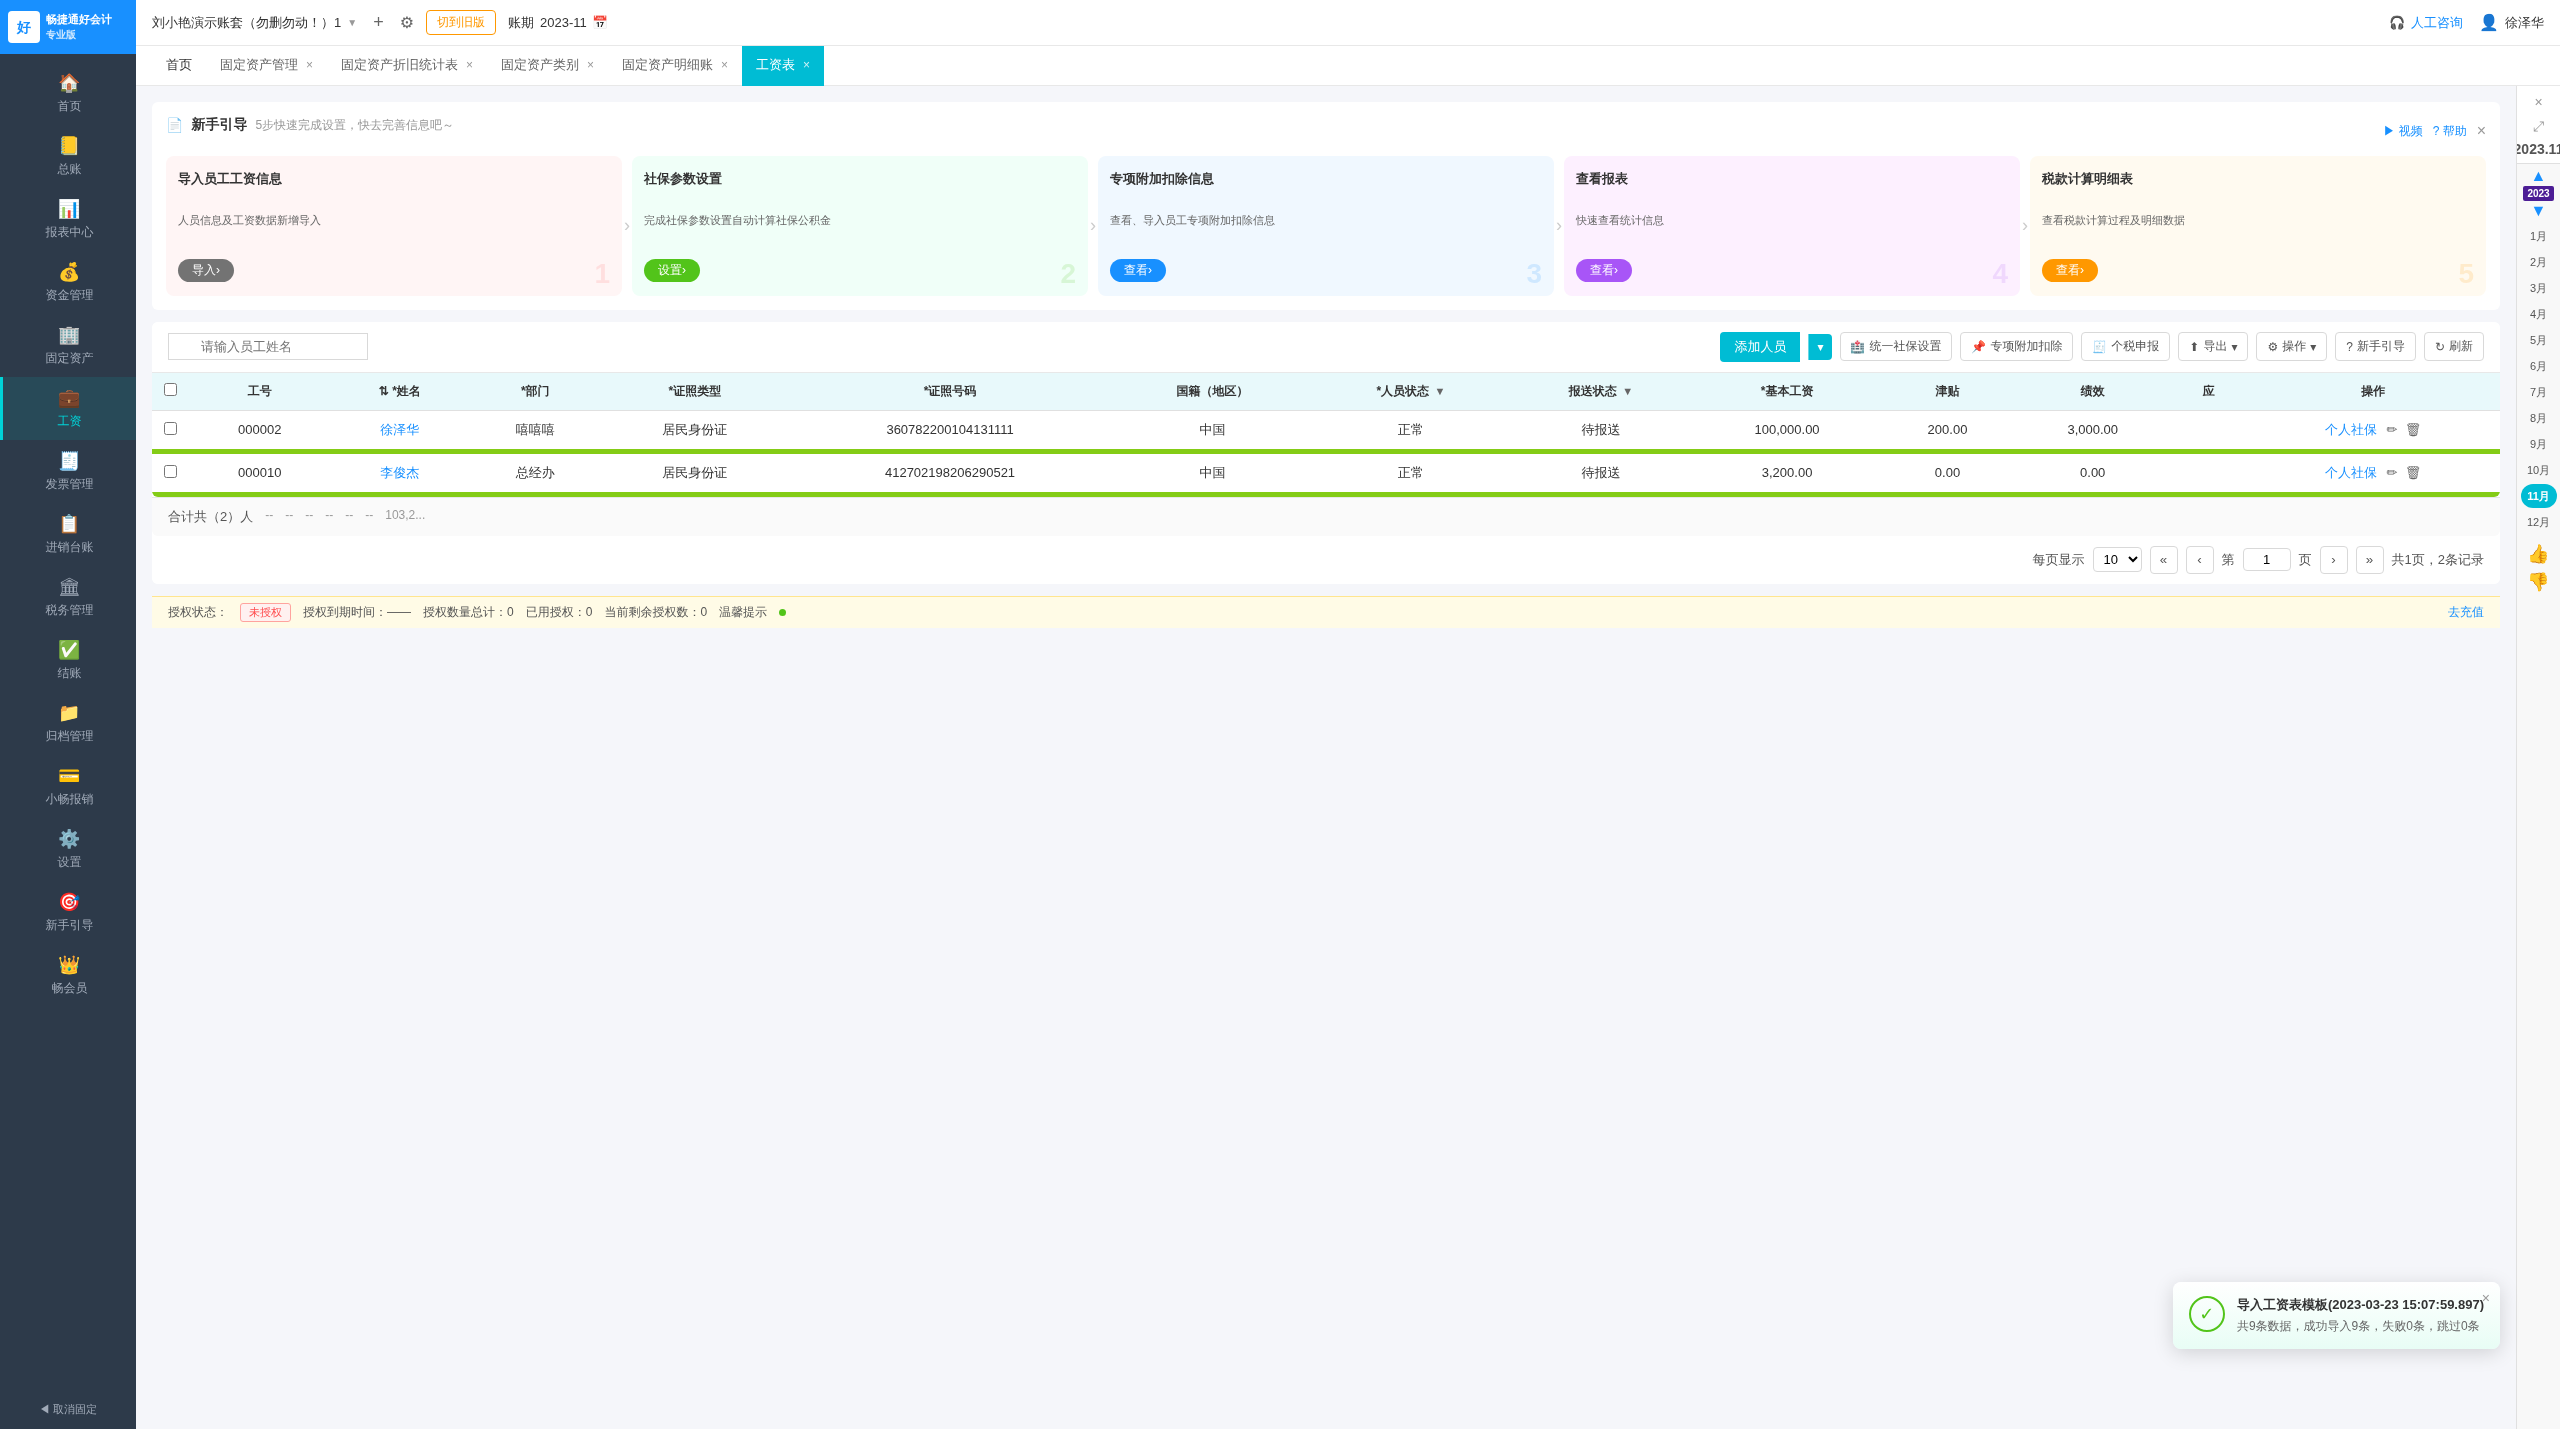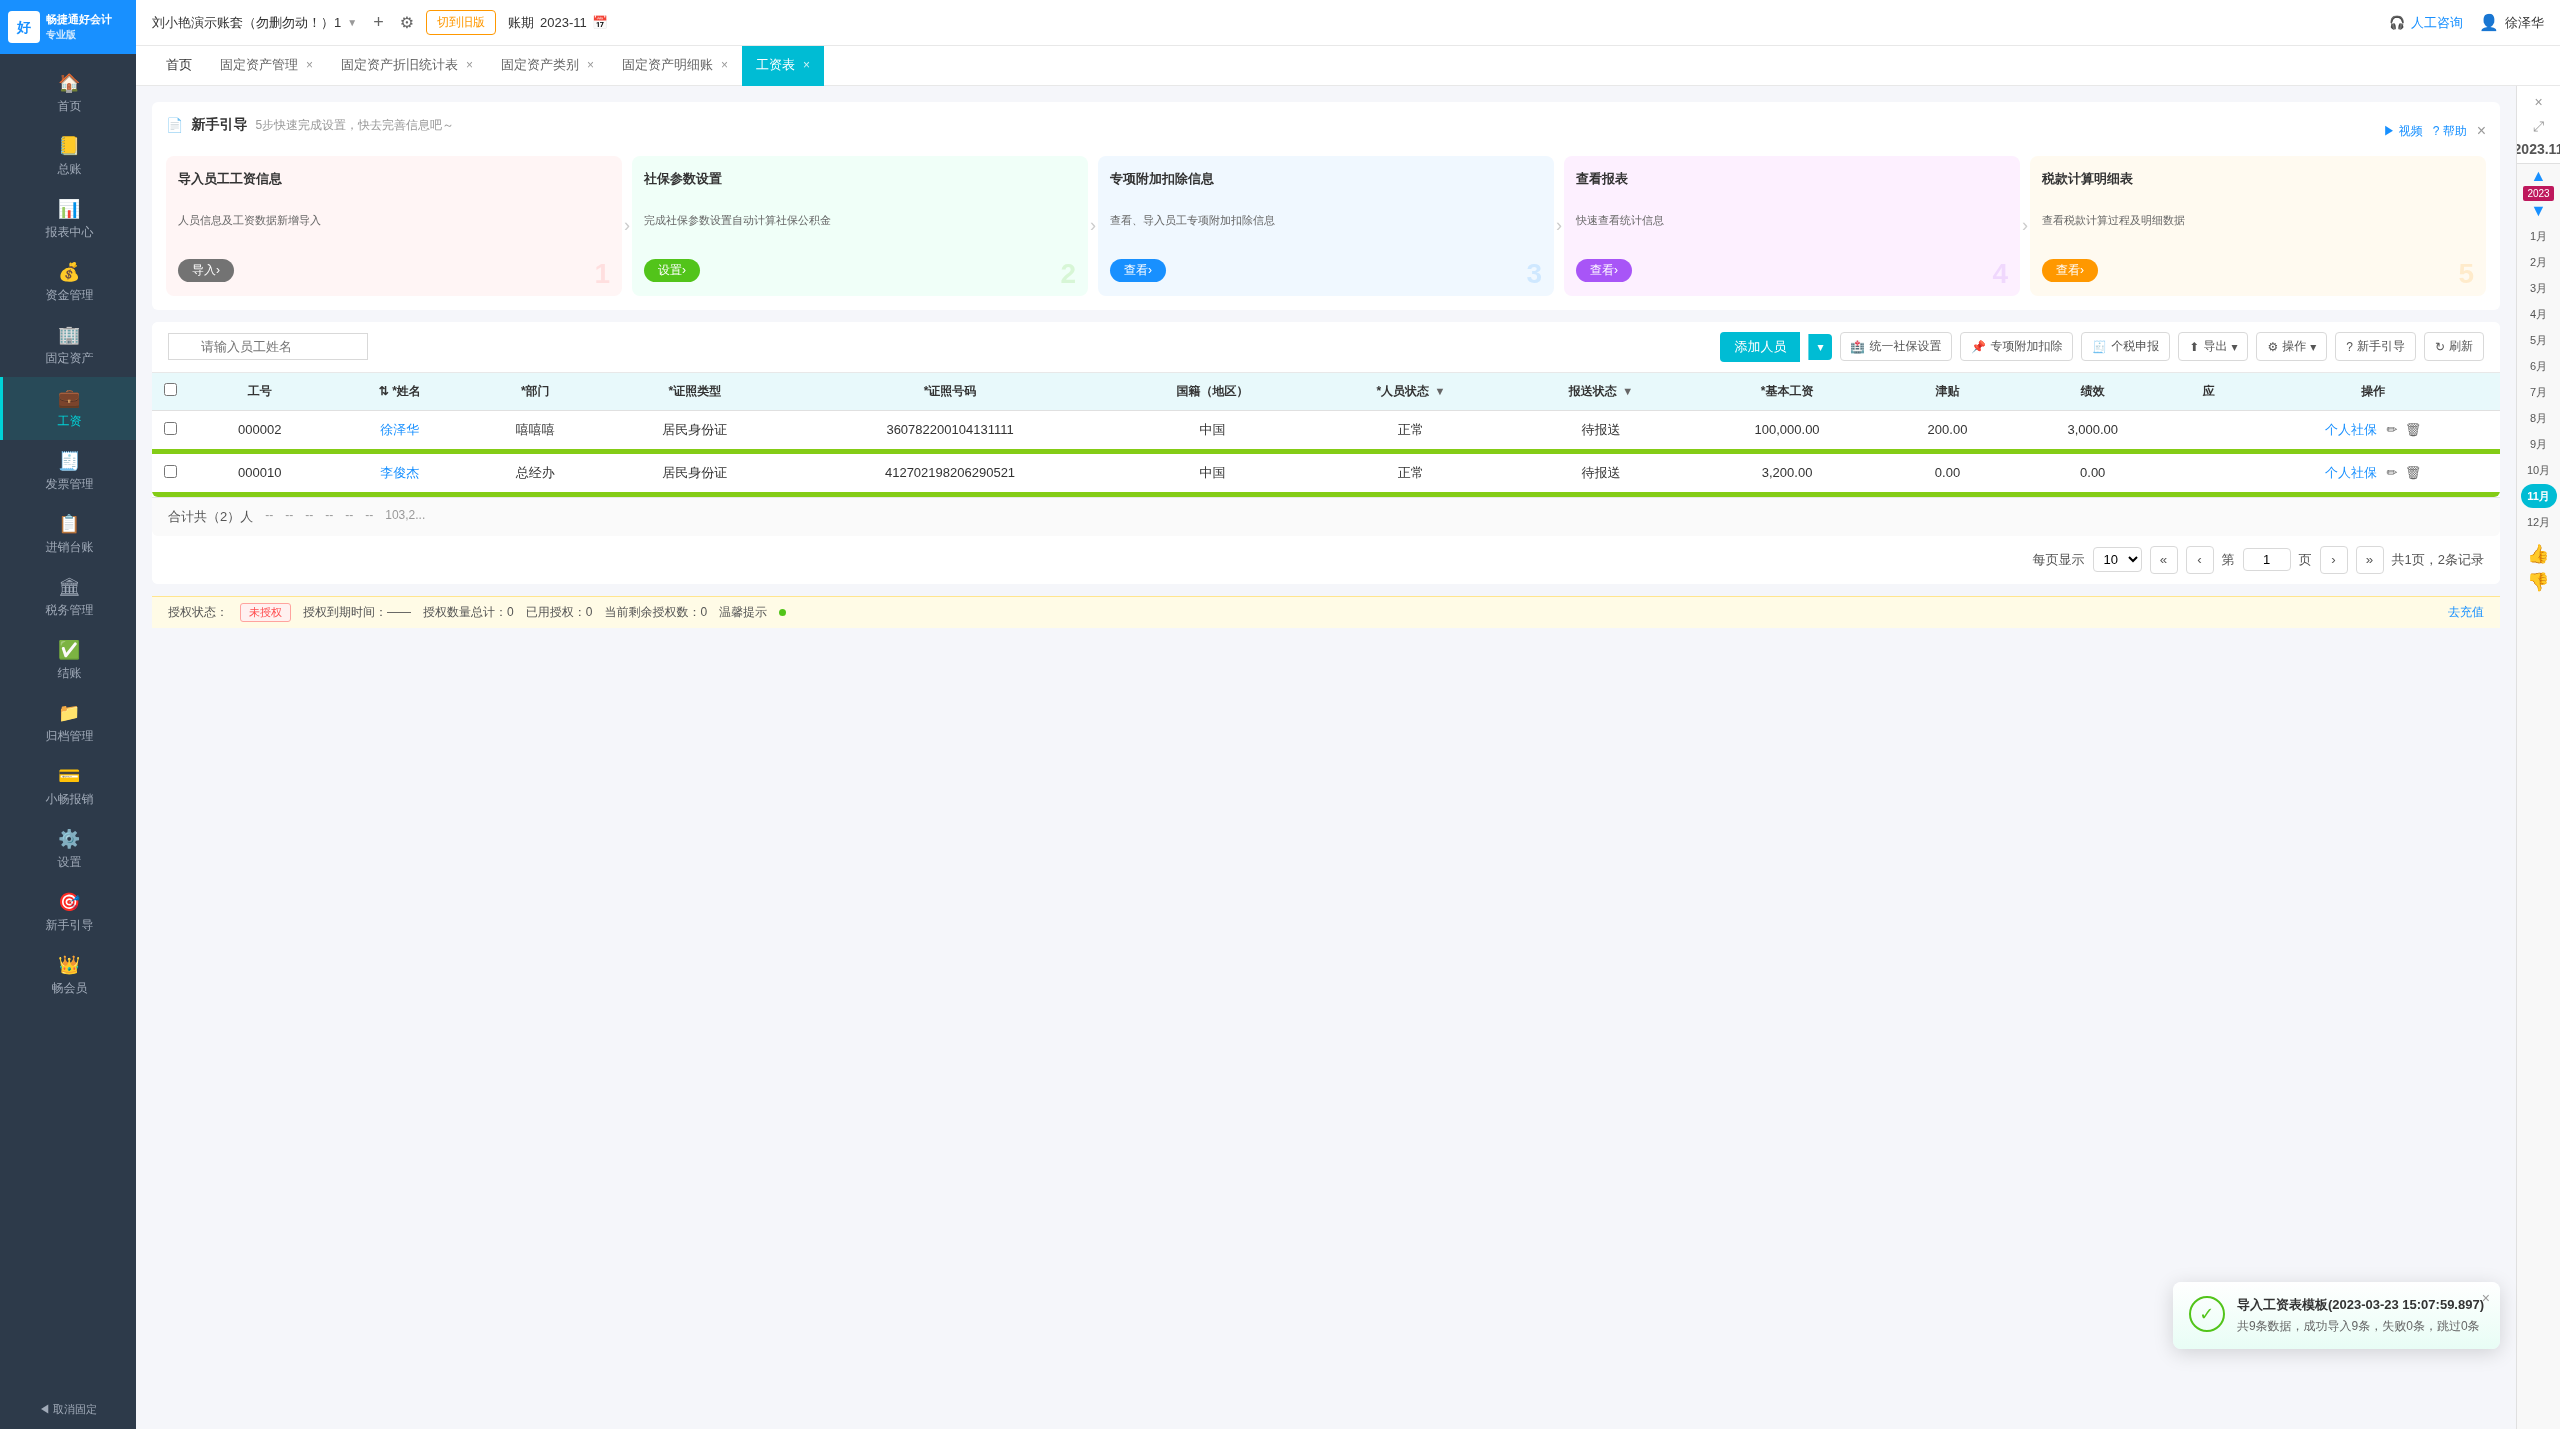--- a/index.html
+++ b/index.html
@@ -854,21 +854,21 @@
     </div>
 
     <div style="width:44px;background:#f8f8f8;border-left:1px solid #e0e0e0;display:flex;flex-direction:column;align-items:center;overflow-y:auto;flex-shrink:0;">
       <div style="background:white;width:100%;display:flex;flex-direction:column;align-items:center;padding:6px 2px;gap:4px;border-bottom:1px solid #e0e0e0;">
         <button style="border:none;background:none;cursor:pointer;color:#999;font-size:14px;padding:2px;">×</button>
         <button style="border:none;background:none;cursor:pointer;color:#999;font-size:14px;padding:2px;">⤢</button>
         <span style="font-size:14px;color:#555;font-weight:bold;">2023.11</span>
       </div>
       <div style="display:flex;flex-direction:column;align-items:center;padding:4px 0;">
         <span style="cursor:pointer;color:#1890ff;font-size:16px;line-height:1;">▲</span>
-        <span style="font-size:10px;color:white;font-weight:normal;background:#be185d;padding:2px 4px;border-radius:2px;margin:2px 0;">2023</span>
+        <span style="font-size:10px;color:white;font-weight:bold;background:#4c1d95;padding:2px 4px;border-radius:2px;margin:2px 0;">2023</span>
         <span style="cursor:pointer;color:#1890ff;font-size:16px;line-height:1;">▼</span>
       </div>
 
       <div style="width:36px;height:24px;display:flex;align-items:center;justify-content:center;font-size:11px;color:#555;cursor:pointer;border-radius:3px;margin:1px 0;">1月</div>
       <div style="width:36px;height:24px;display:flex;align-items:center;justify-content:center;font-size:11px;color:#555;cursor:pointer;border-radius:3px;margin:1px 0;">2月</div>
       <div style="width:36px;height:24px;display:flex;align-items:center;justify-content:center;font-size:11px;color:#555;cursor:pointer;border-radius:3px;margin:1px 0;">3月</div>
       <div style="width:36px;height:24px;display:flex;align-items:center;justify-content:center;font-size:11px;color:#555;cursor:pointer;border-radius:3px;margin:1px 0;">4月</div>
       <div style="width:36px;height:24px;display:flex;align-items:center;justify-content:center;font-size:11px;color:#555;cursor:pointer;border-radius:3px;margin:1px 0;">5月</div>
       <div style="width:36px;height:24px;display:flex;align-items:center;justify-content:center;font-size:11px;color:#555;cursor:pointer;border-radius:3px;margin:1px 0;">6月</div>
       <div style="width:36px;height:24px;display:flex;align-items:center;justify-content:center;font-size:11px;color:#555;cursor:pointer;border-radius:3px;margin:1px 0;">7月</div>

